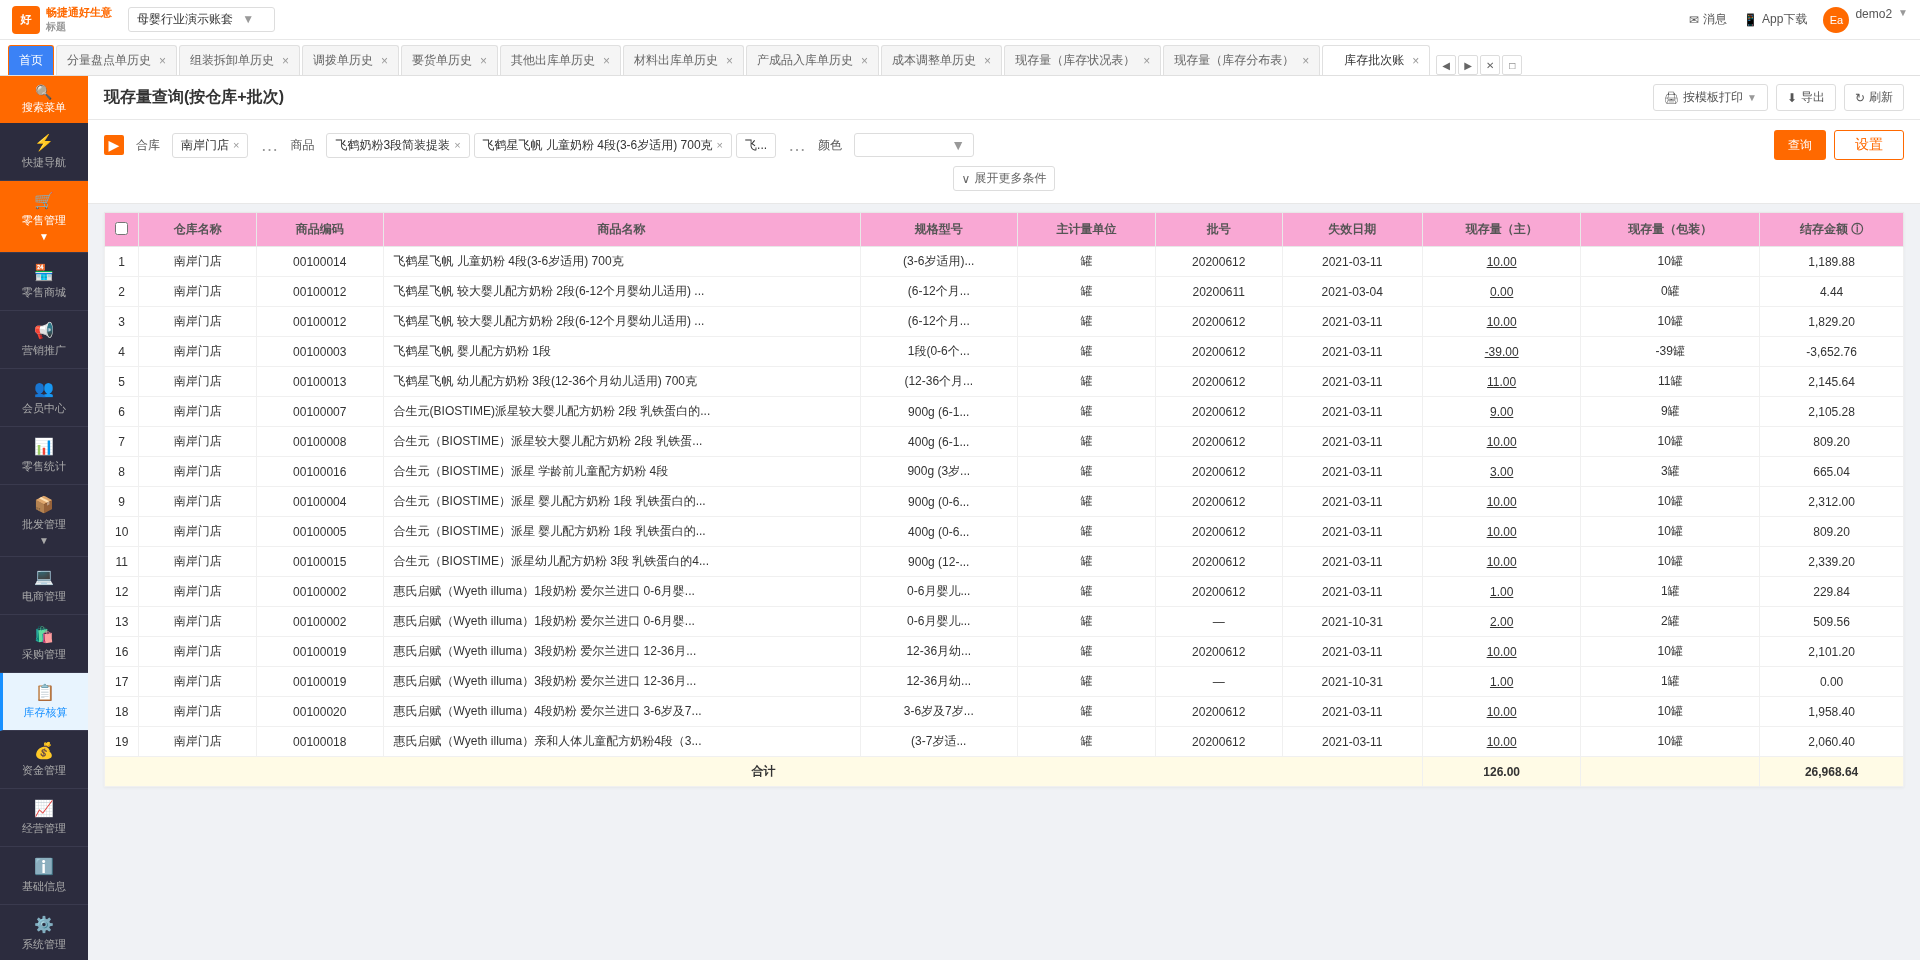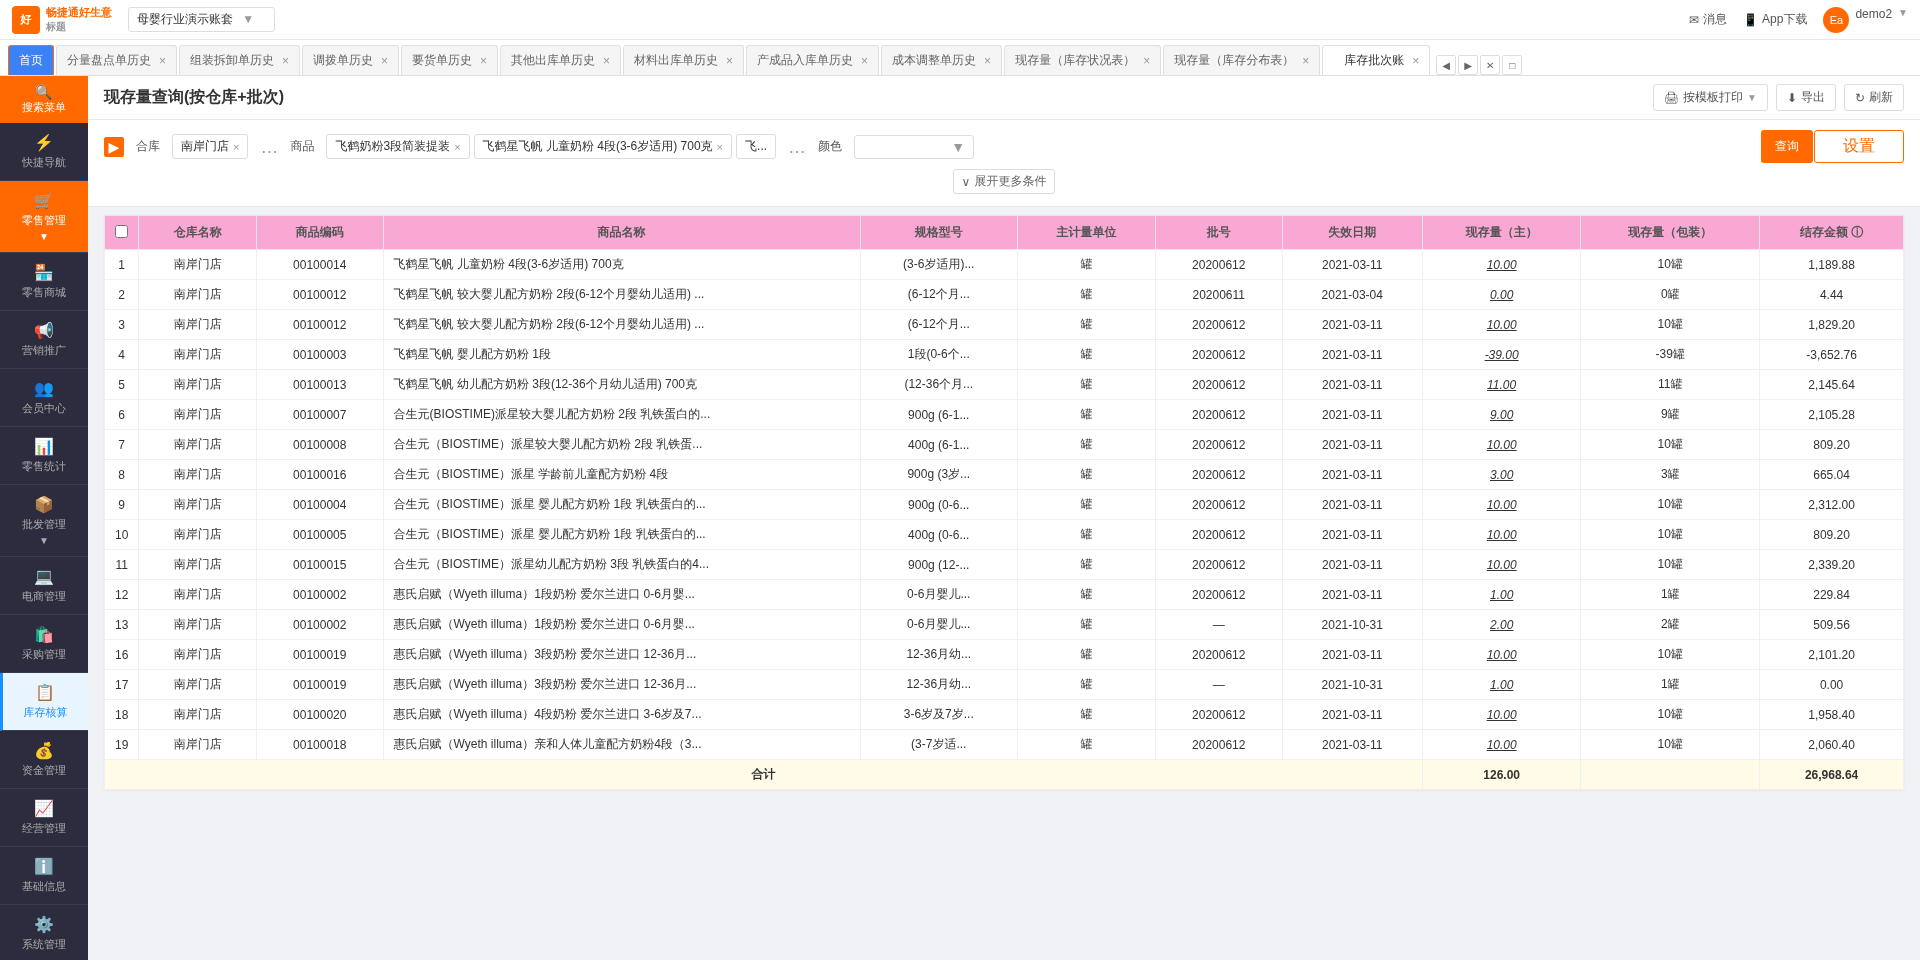--- a/index.html
+++ b/index.html
@@ -56,25 +56,25 @@
     .filter-expand { display: flex; align-items: center; gap: 4px; color: #666; cursor: pointer; font-size: 12px; padding: 3px 8px; border: 1px solid #ddd; border-radius: 3px; }
     .filter-expand-row { display: flex; justify-content: center; padding: 6px 0 2px; }
 
     
     .table-container { flex: 1; overflow: auto; padding: 8px 16px; }
     .data-table { width: 100%; border-collapse: collapse; background: #fff; box-shadow: 0 1px 3px rgba(0,0,0,0.05); }
     .data-table th { background: #f9a8d4; color: #555; font-weight: 600; padding: 8px 10px; border: 1px solid #e8e8e8; text-align: center; white-space: nowrap; font-size: 12px; }
     .data-table td { padding: 6px 10px; border: 1px solid #f0f0f0; color: #333; font-size: 12px; }
     .data-table .center-col { text-align: center; }
     .data-table .right-col { text-align: center; }
-    .underline-link { text-decoration: underline; color: #333; cursor: pointer; font-style: italic; }
+    .underline-link { text-decoration: underline; color: #333; cursor: pointer; }
     .negative { color: #f5222d; }
     .summary-row td { background: #fffbe6; font-weight: bold; }
     .row-index { color: #999; text-align: center; }
-    .settings-btn { padding: 5px 28px; background: #ff6900; color: #fff; border: none; border-radius: 3px; cursor: pointer; font-size: 16px; }
+    .settings-btn { padding: 5px 20px; background: #ff6900; color: #fff; border: none; border-radius: 3px; cursor: pointer; font-size: 14px; }
     .query-btn { padding: 5px 14px; background: #ff6900; color: #fff; border: none; border-radius: 3px; cursor: pointer; font-size: 12px; }
     .expand-arrow { display: inline-block; width: 20px; height: 20px; background: #ff6900; color: #fff; border-radius: 2px; text-align: center; line-height: 20px; cursor: pointer; font-size: 14px; }
     .color-filter { min-width: 80px; border: 1px solid #ddd; border-radius: 3px; padding: 3px 8px; color: #555; }
     .color-down-arrow { color: #999; font-size: 14px; }
   </style>
 </head>
 <body>
 
 <div class="top-bar">
   <div class="logo-area">
@@ -279,21 +279,21 @@
           </div>
         </div>
         <span class="filter-more">…</span>
 
         <span class="filter-label">颜色</span>
         <div class="color-filter" style="min-width:120px;display:flex;align-items:center;justify-content:space-between;">
           <span></span>
           <span class="color-down-arrow">▼</span>
         </div>
 
-        <div style="margin-left:auto;display:flex;gap:1px;border-radius:12px;">
+        <div style="margin-left:auto;display:flex;gap:8px;border-radius:12px;">
           <button class="query-btn">查询</button>
           <button class="settings-btn" style="background:#fff;color:#ff6900;border:1px solid #ff6900;">设置</button>
         </div>
       </div>
 
       <div class="filter-expand-row">
         <div class="filter-expand">
           <span>∨</span>
           <span>展开更多条件</span>
         </div>

